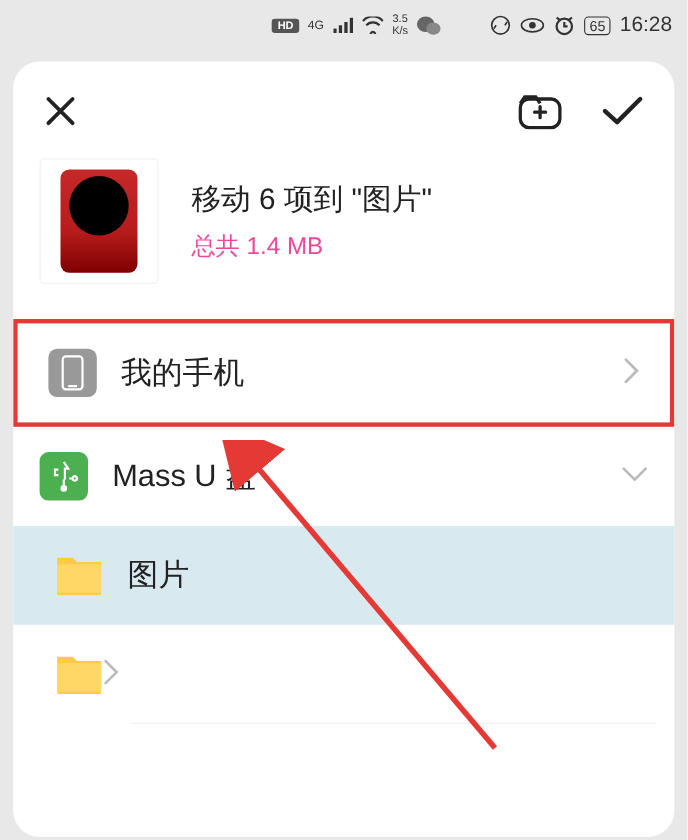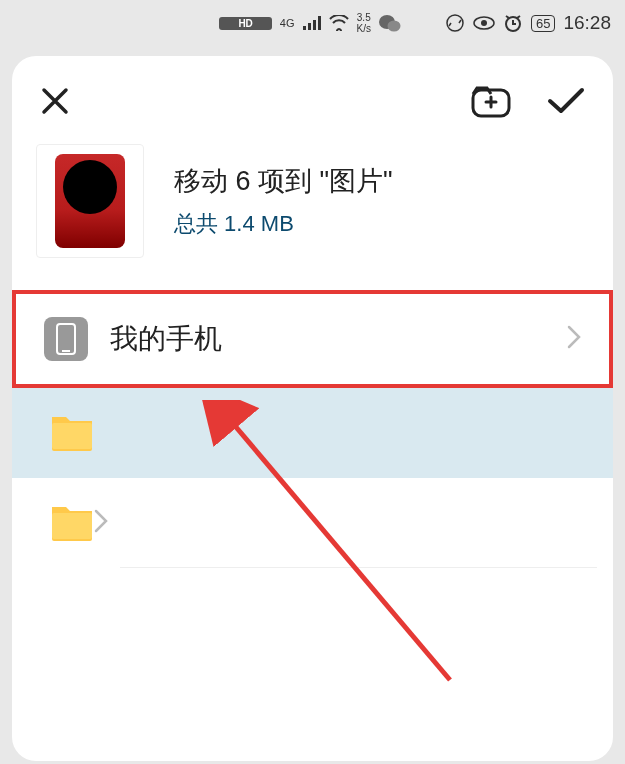--- a/index.html
+++ b/index.html
@@ -17,21 +17,21 @@
       align-items: center;
       justify-content: flex-end;
       padding: 0 14px;
       gap: 8px;
       color: #333;
       font-size: 16px;
     }
     .status-bar .speed { font-size: 10px; line-height: 1.1; text-align: center; }
     .status-bar .hd-badge {
       background: #555; color: #fff; border-radius: 3px;
-      font-size: 10px; font-weight: bold; padding: 1px 19px;
+      font-size: 10px; font-weight: bold; padding: 1px 5px;
     }
     .status-bar .battery {
       border: 1.5px solid #333; border-radius: 4px;
       padding: 0 4px; font-size: 13px; font-weight: 500;
       position: relative;
       text-align: center;
     }
     .status-bar .clock { font-size: 19px; font-weight: 400; }
     .dialog {
       margin: 10px 12px 0;
@@ -78,21 +78,21 @@
     .thumb-inner span {
       position: absolute;
       color: #fff;
       font-size: 18px;
       writing-mode: vertical-rl;
       bottom: 10px; right: 14px;
       text-orientation: upright;
       letter-spacing: -4px;
     }
     .title { font-size: 27px; color: #222; margin-bottom: 10px; }
-    .subtitle { font-size: 22px; color: #0c4a6e; }
+    .subtitle { font-size: 22px; color: #ec4899; }
     .list { }
     .list-item {
       display: flex; align-items: center;
       height: 90px;
       padding: 0 24px;
       position: relative;
     }
     .list-item .icon-slot {
       width: 44px; height: 44px;
       display: flex; align-items: center; justify-content: center;
@@ -218,28 +218,43 @@
           </svg>
       </div>
       <div class="label">我的手机</div>
       <span class="chev">
         <svg width="14" height="24" viewBox="0 0 14 24">
             <path d="M2 2 L12 12 L2 22" stroke="#bbb" stroke-width="2.5" fill="none" stroke-linecap="round"></path>
           </svg>
       </span>
     </div>
 
+    <div class="list-item">
+      <div class="icon-slot icon-usb">
+        <svg width="26" height="30" viewBox="0 0 26 30">
+            <path d="M13 2 l4 6 h-3 v10 M13 28 v-10 M8 14 h-3 v-5 h3 M18 17 h3 a2 2 0 1 0 0 -.1" stroke="#fff" stroke-width="2" fill="none"></path>
+            <circle cx="13" cy="26" r="3" fill="#fff"></circle>
+          </svg>
+      </div>
+      <div class="label">Mass U 盘</div>
+      <span class="chev">
+        <svg width="24" height="14" viewBox="0 0 24 14">
+            <path d="M2 2 L12 12 L22 2" stroke="#bbb" stroke-width="2.5" fill="none" stroke-linecap="round"></path>
+          </svg>
+      </span>
+    </div>
 
     <div class="list-item selected-row folder-indent">
       <div class="icon-slot">
         <svg width="44" height="36" viewBox="0 0 44 36">
             <path d="M2 6 l0 -4 h14 l4 4 h22 v28 a2 2 0 0 1 -2 2 h-36 a2 2 0 0 1 -2 -2 z" fill="#ffc94a"></path>
             <rect x="2" y="8" width="40" height="26" rx="2" fill="#ffd766"></rect>
           </svg>
       </div>
+      <div class="label">图片</div>
     </div>
 
     <div class="list-item folder-indent">
       <div class="icon-slot">
         <svg width="44" height="36" viewBox="0 0 44 36">
             <path d="M2 6 l0 -4 h14 l4 4 h22 v28 a2 2 0 0 1 -2 2 h-36 a2 2 0 0 1 -2 -2 z" fill="#ffc94a"></path>
             <rect x="2" y="8" width="40" height="26" rx="2" fill="#ffd766"></rect>
           </svg>
       </div>
       <span class="chev">

